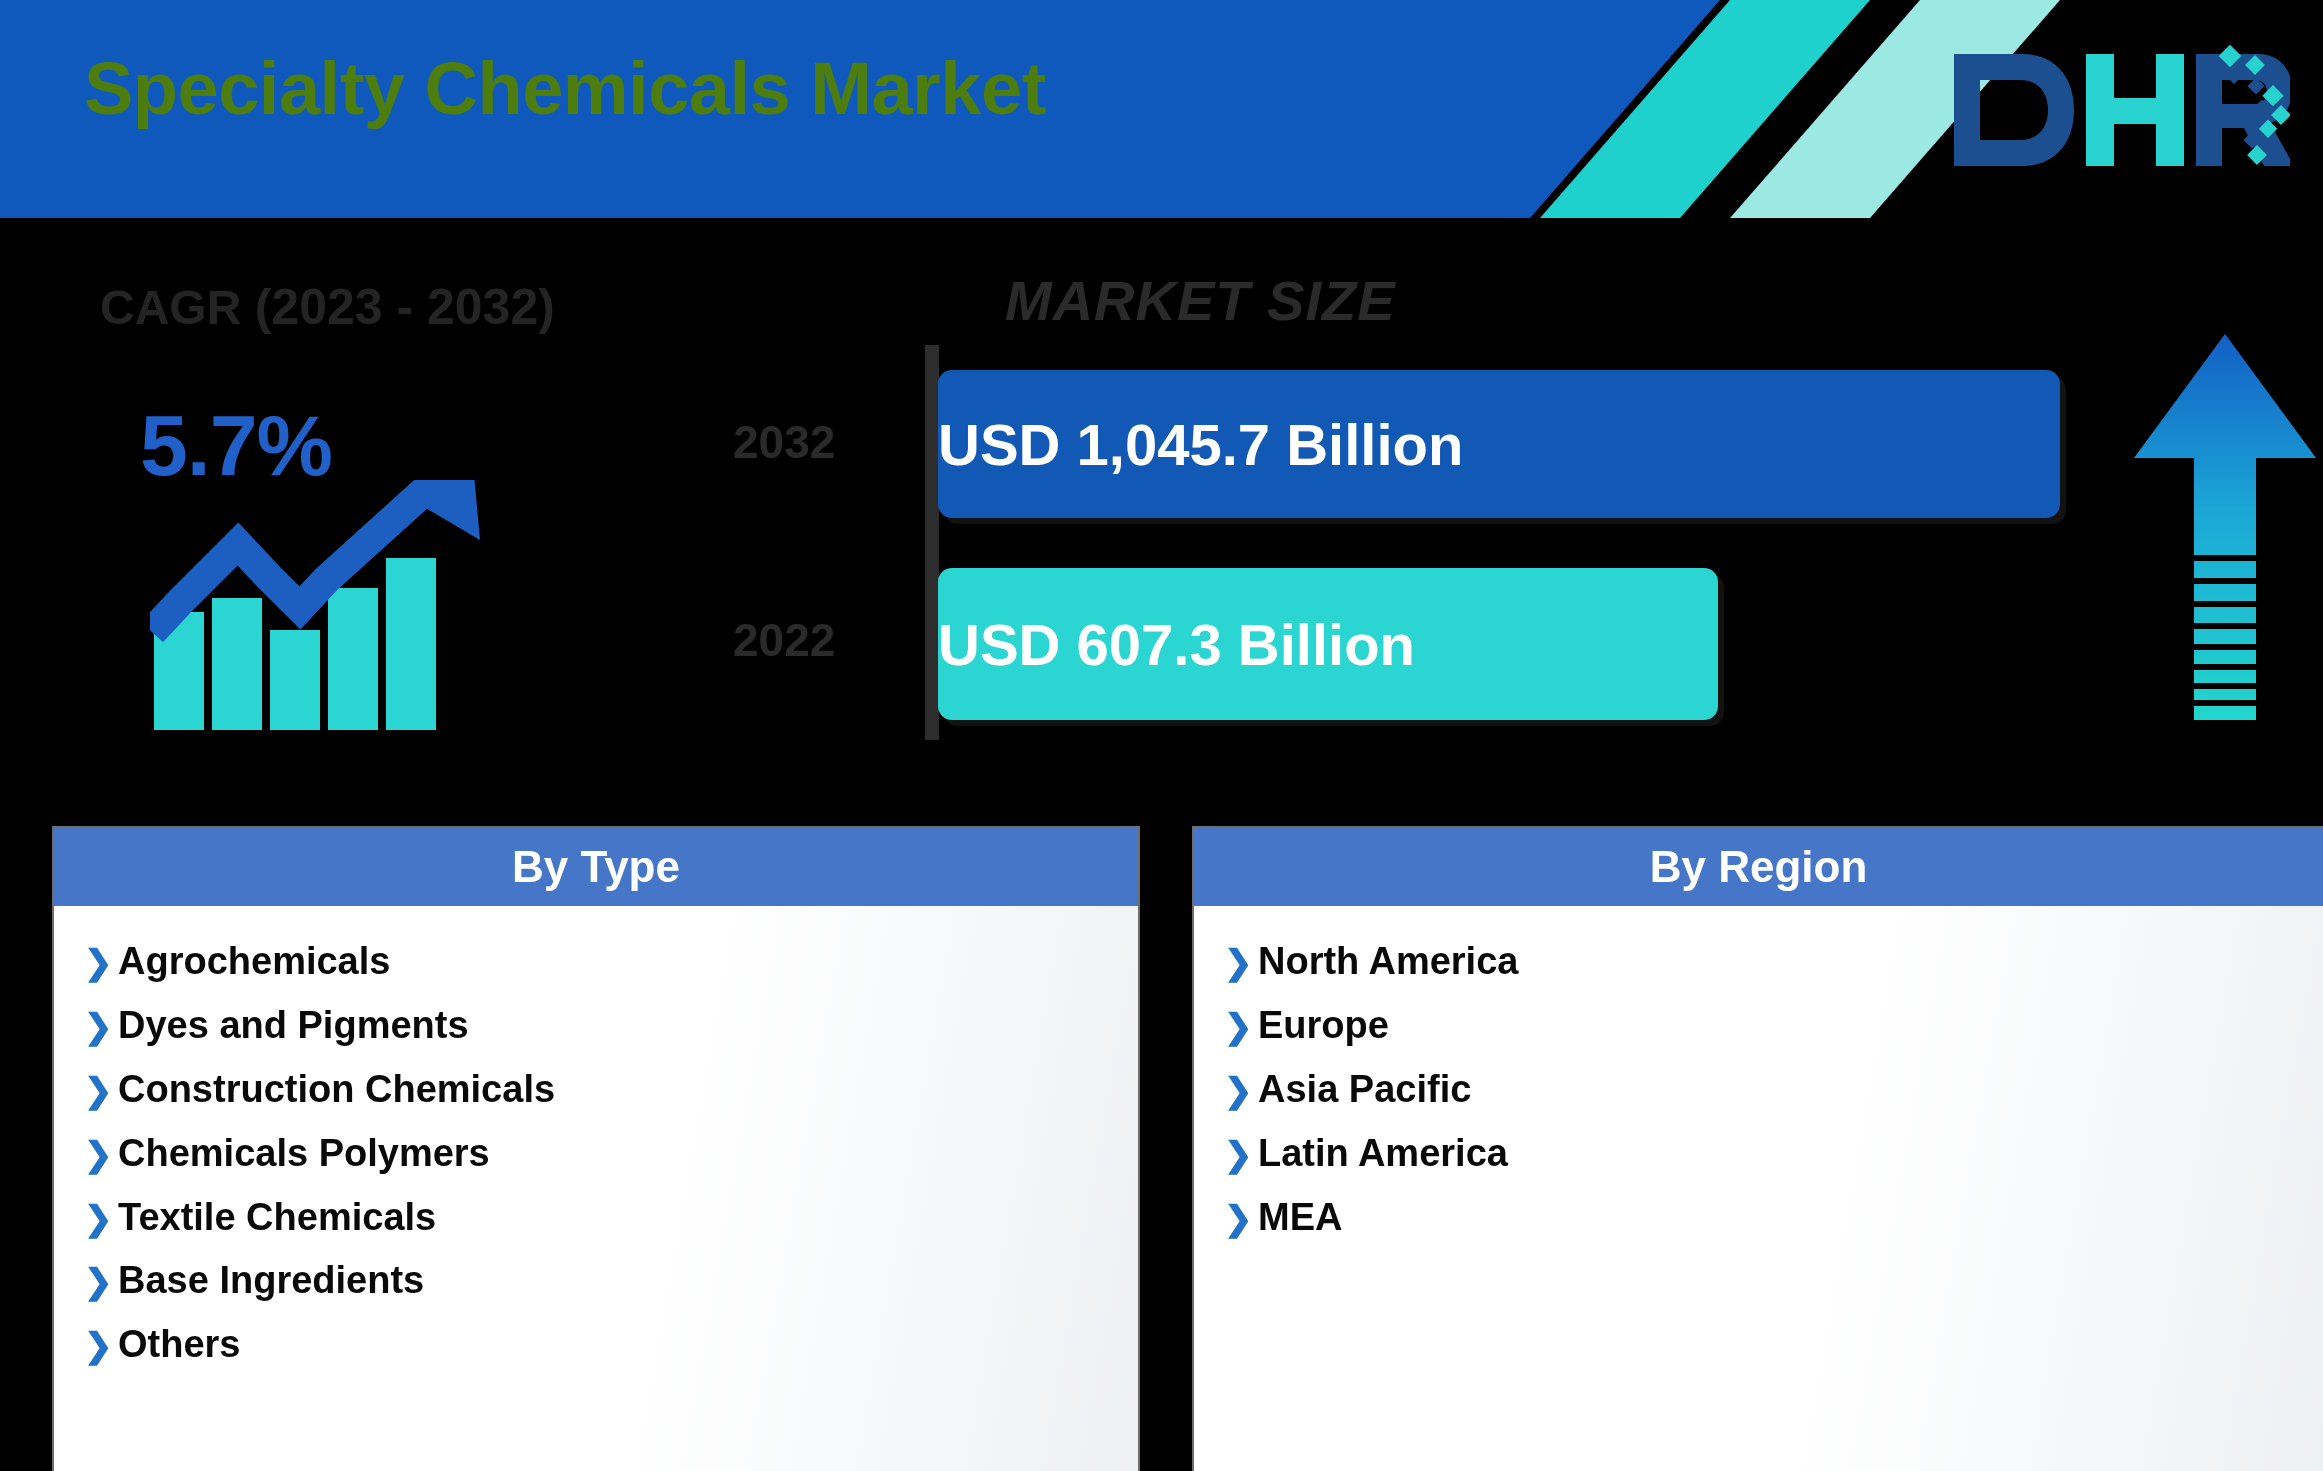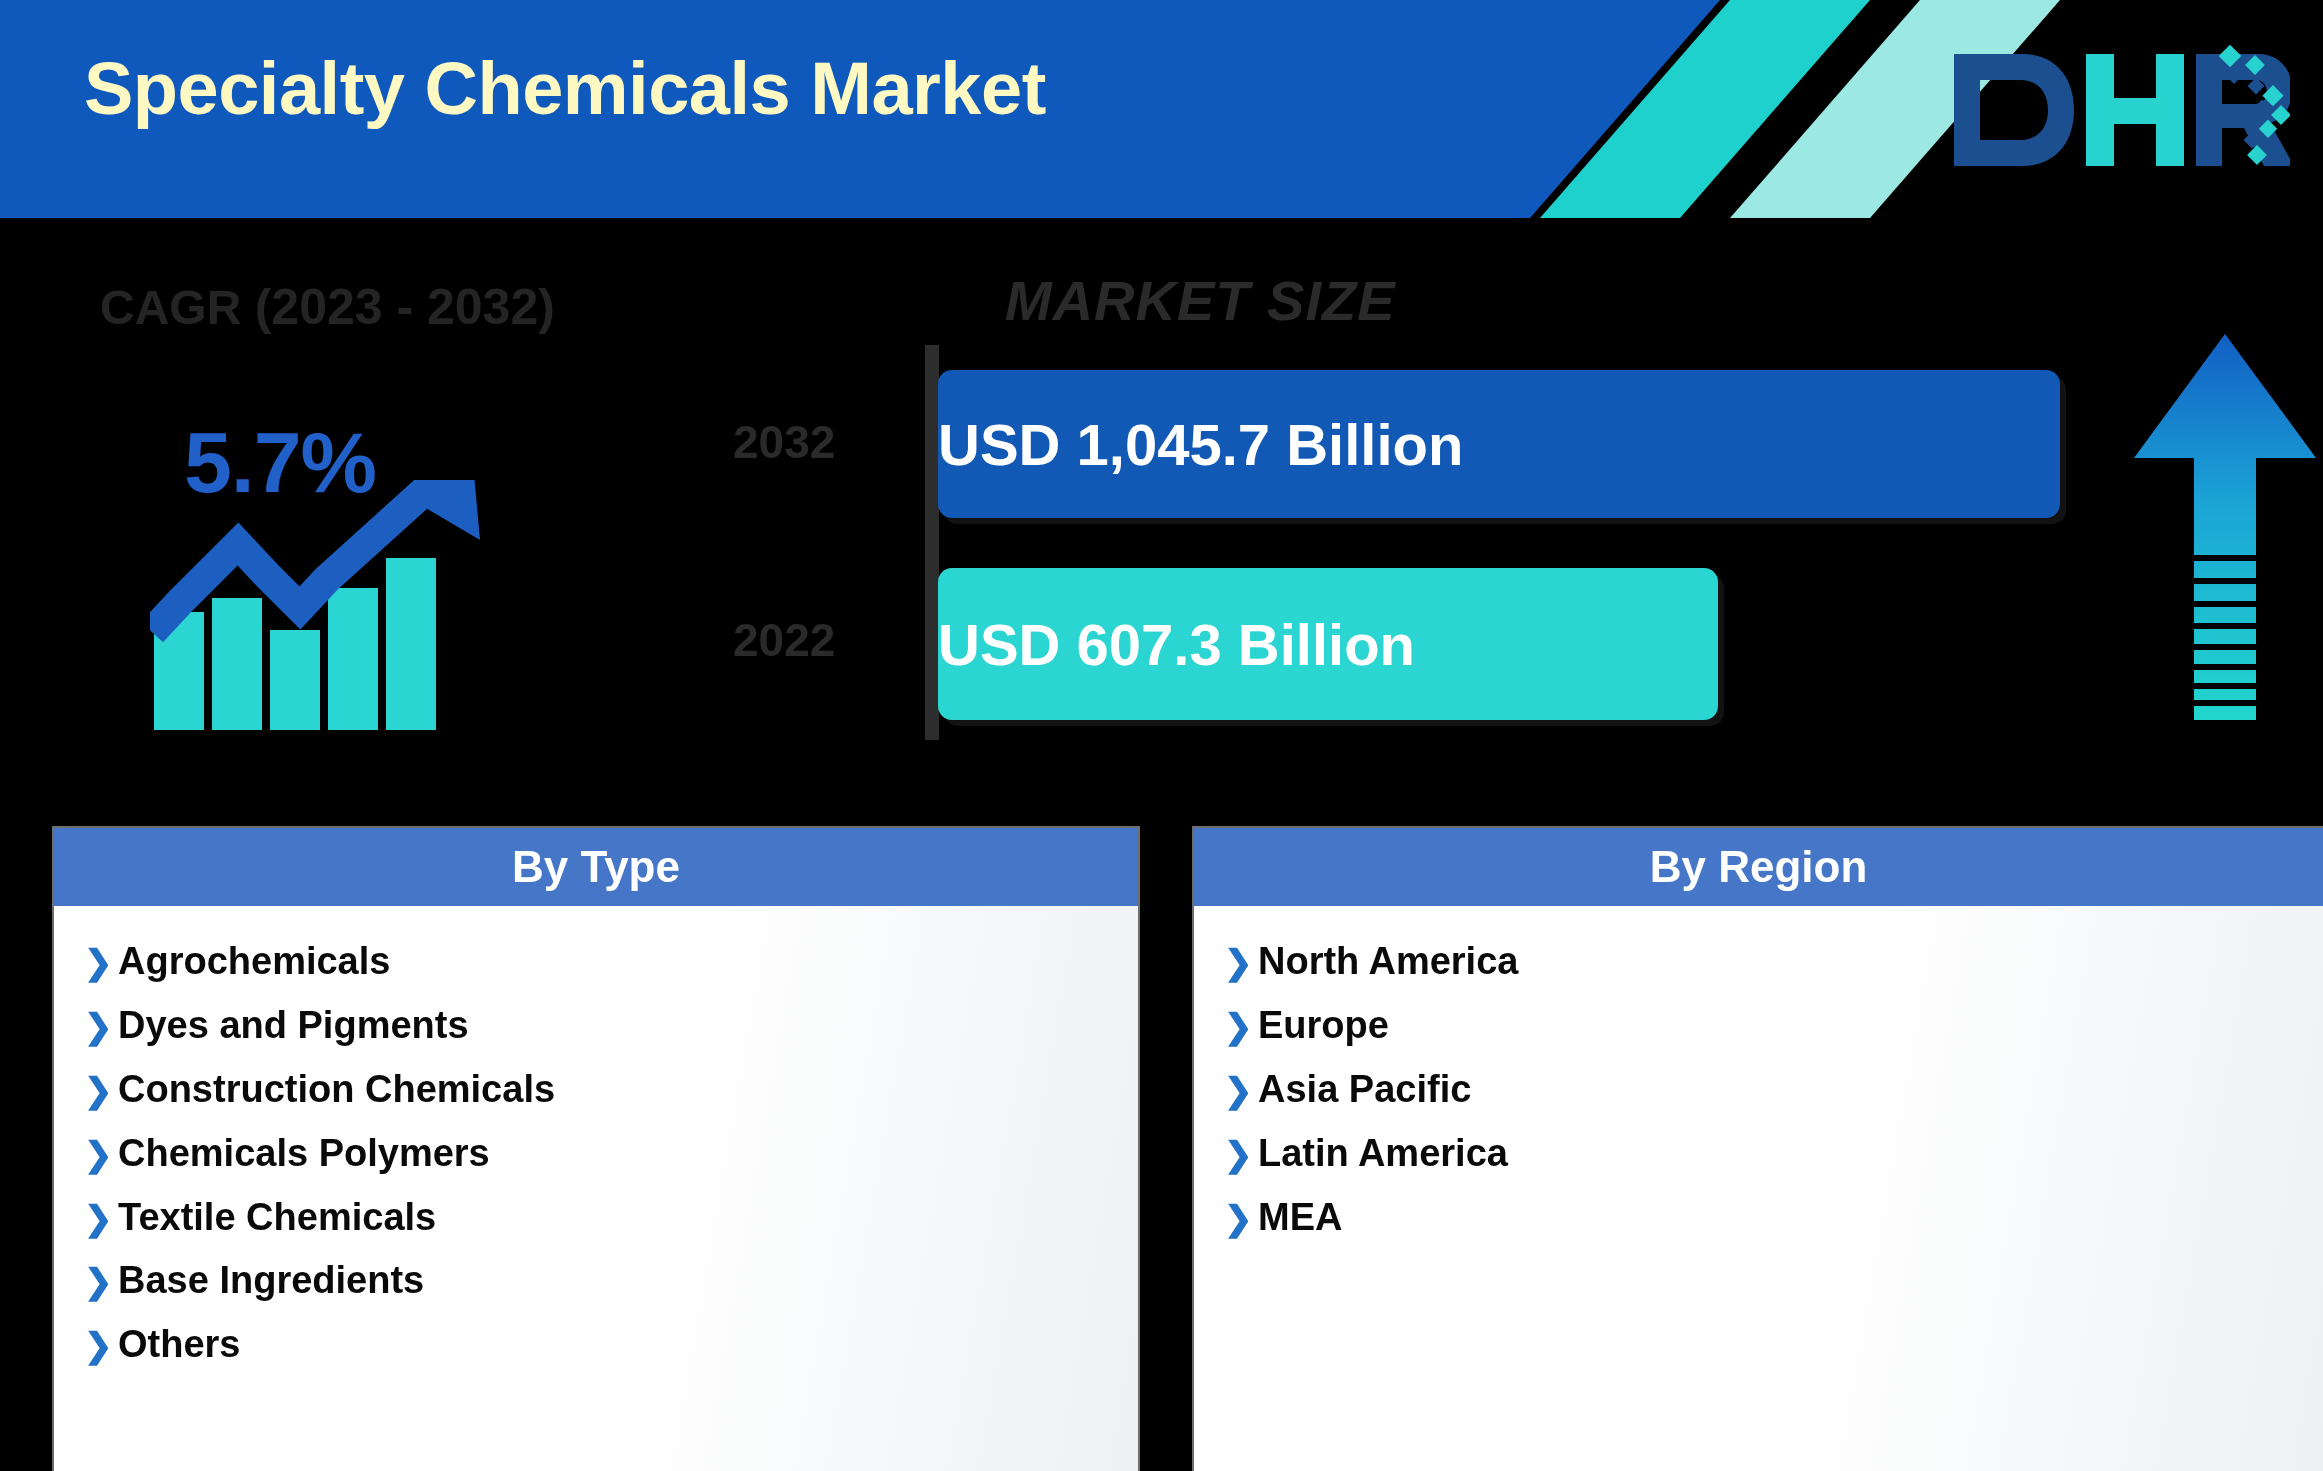--- a/index.html
+++ b/index.html
@@ -40,21 +40,21 @@
     left: 1730px; top: 0;
     width: 330px; height: 218px;
     background: #9CE9E4;
     clip-path: polygon(190px 0, 330px 0, 140px 218px, 0 218px);
   }
   .header-title {
     position: absolute;
     left: 84px; top: 46px;
     font-size: 74px;
     font-weight: bold;
-    color: #fef9c3;
+    color: #4d7c0f;
     letter-spacing: -0.5px;
     white-space: nowrap;
   }
 
   
   .logo {
     position: absolute;
     left: 1950px; top: 40px;
     width: 340px; height: 140px;
   }
@@ -66,26 +66,25 @@
     font-size: 48px;
     font-weight: bold;
     color: #242424;
     white-space: nowrap;
   }
   .cagr-label .years {
     font-size: 50px;
   }
   .cagr-value {
     position: absolute;
-    left: 140px; top: 413px;
+    left: 140px; top: 396px;
     font-size: 86px;
     font-weight: bold;
     color: #2060C8;
     letter-spacing: -1px;
-    margin-left: 44px;
   }
   .cagr-graphic {
     position: absolute;
     left: 150px; top: 480px;
     width: 420px; height: 250px;
   }
 
   
   .ms-title {
     position: absolute;

